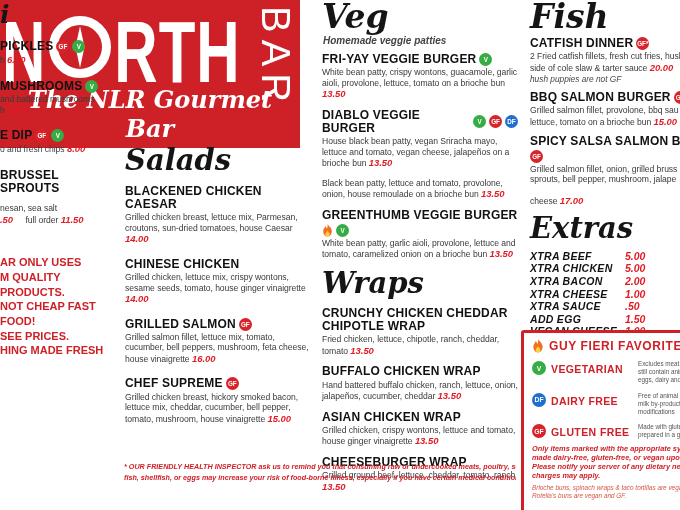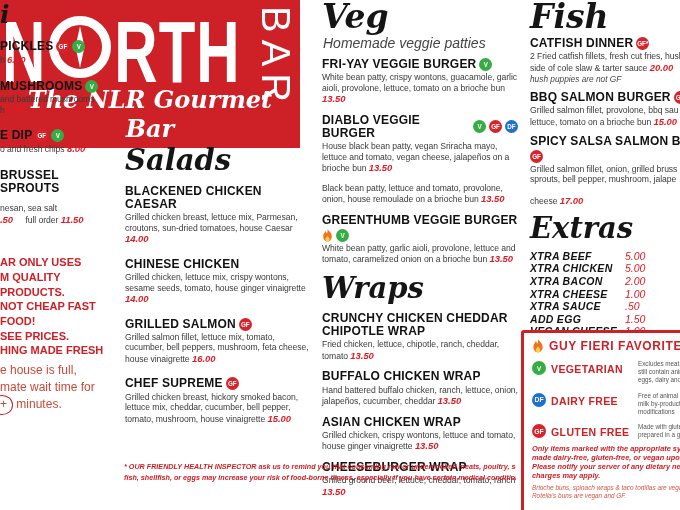--- a/index.html
+++ b/index.html
@@ -24,40 +24,40 @@
   .col{position:absolute;}
   .item{margin-bottom:9px;}
   .name-row{display:flex;align-items:center;gap:3px;}
   .item-name{font-weight:800;font-size:12px;line-height:1.1;letter-spacing:.2px;color:#111;}
   .item-desc{font-size:8.6px;line-height:1.22;color:#3a3a3a;letter-spacing:-.05px;margin-top:1px;}
   .price{color:#e01b24;font-weight:700;font-style:italic;font-size:9.5px;white-space:nowrap;}
   .badge{display:inline-flex;align-items:center;justify-content:center;width:13px;height:13px;
          border-radius:50%;background:#999;color:#fff;font-size:6.3px;font-weight:700;flex:0 0 13px;}
   .nowrap{white-space:nowrap;}
   .note-italic{font-style:italic;font-size:8.3px;color:#444;margin-top:1px;}
-  .subtitle{font-style:italic;font-size:14px;color:#444;margin:2px 0 7px 1px;}
+  .subtitle{font-style:italic;font-size:10px;color:#444;margin:2px 0 7px 1px;font-weight:bold;}
   
   .col-left{left:0;top:150;width:118px;}
   .frag-header{font-family:"DejaVu Serif",serif;font-style:italic;font-weight:700;font-size:25px;
                height:30px;color:#151515;}
   .notice-bold{margin-top:30px;color:#cf2027;font-weight:800;font-size:11px;line-height:14.7px;}
   .notice-reg{margin-top:4px;color:#c94a38;font-size:12px;line-height:16.5px;}
   .circle-num{display:inline-block;border:1.5px solid #cf2027;border-radius:50%;
               padding:0 5px 1px 8px;margin-left:-9px;color:#c94a38;}
   
   .col-salads{left:125px;top:146px;width:186px;}
   .col-salads .item{margin-bottom:13px;}
   .col-veg{left:322px;top:0;width:196px;}
   .col-fish{left:530px;top:0;width:172px;}
   .col-fish .item{margin-bottom:7px;}
   
   .extras-row{display:flex;line-height:12.6px;}
   .extras-label{font-weight:700;font-style:italic;font-size:10.5px;letter-spacing:.3px;
                 width:95px;color:#111;}
-  .extras-price{color:#e01b24;font-weight:400;font-style:italic;font-size:10.5px;}
+  .extras-price{color:#e01b24;font-weight:700;font-style:italic;font-size:10.5px;}
   
   .disclaimer{position:absolute;left:124px;top:461px;width:392px;overflow:hidden;
               color:#cf2027;font-weight:700;font-style:italic;font-size:7.2px;line-height:1.55;}
   .disclaimer div{white-space:nowrap;}
   
   .legend{position:absolute;left:521px;top:330px;width:206px;height:170px;
           border:3px solid #cf2027;border-radius:3px;padding:6px 8px;background:#fff;}
   .legend-header{display:flex;align-items:center;gap:5px;color:#cf2027;font-weight:800;
                  font-size:12px;letter-spacing:.6px;}
   .legend-entry{display:flex;gap:5px;margin-top:7px;align-items:flex-start;}
@@ -140,28 +140,20 @@
       </div>
     </div>
 
     <div class="notice-bold">
       <div>AR ONLY USES</div>
       <div>M QUALITY PRODUCTS.</div>
       <div>NOT CHEAP FAST FOOD!</div>
       <div>SEE PRICES.</div>
       <div>HING MADE FRESH</div>
     </div>
-    <div class="notice-reg">
-      <div>e house is full,</div>
-      <div>mate wait time for</div>
-      <div>
-        <span class="circle-num"><span>+</span></span>
-        <span>minutes.</span>
-      </div>
-    </div>
   </div>
 
   <div class="col col-salads">
     <div class="script-header h30" style="margin-bottom:10px;">Salads</div>
 
     <div class="item">
       <div class="name-row">
           <span class="item-name">BLACKENED CHICKEN CAESAR</span>
         </div>
       <div class="item-desc">

